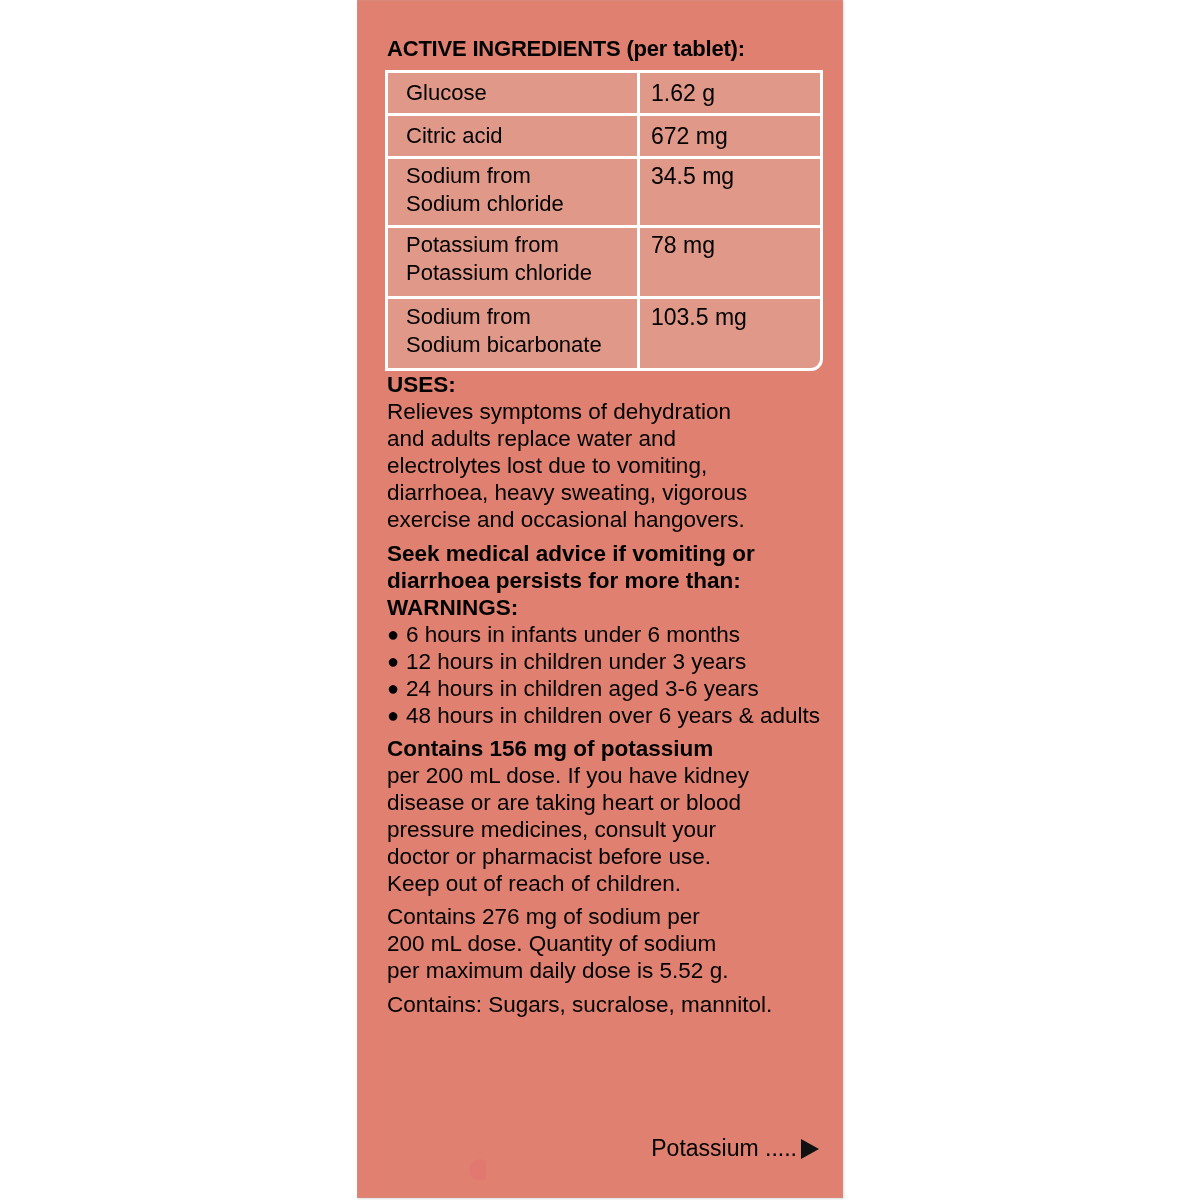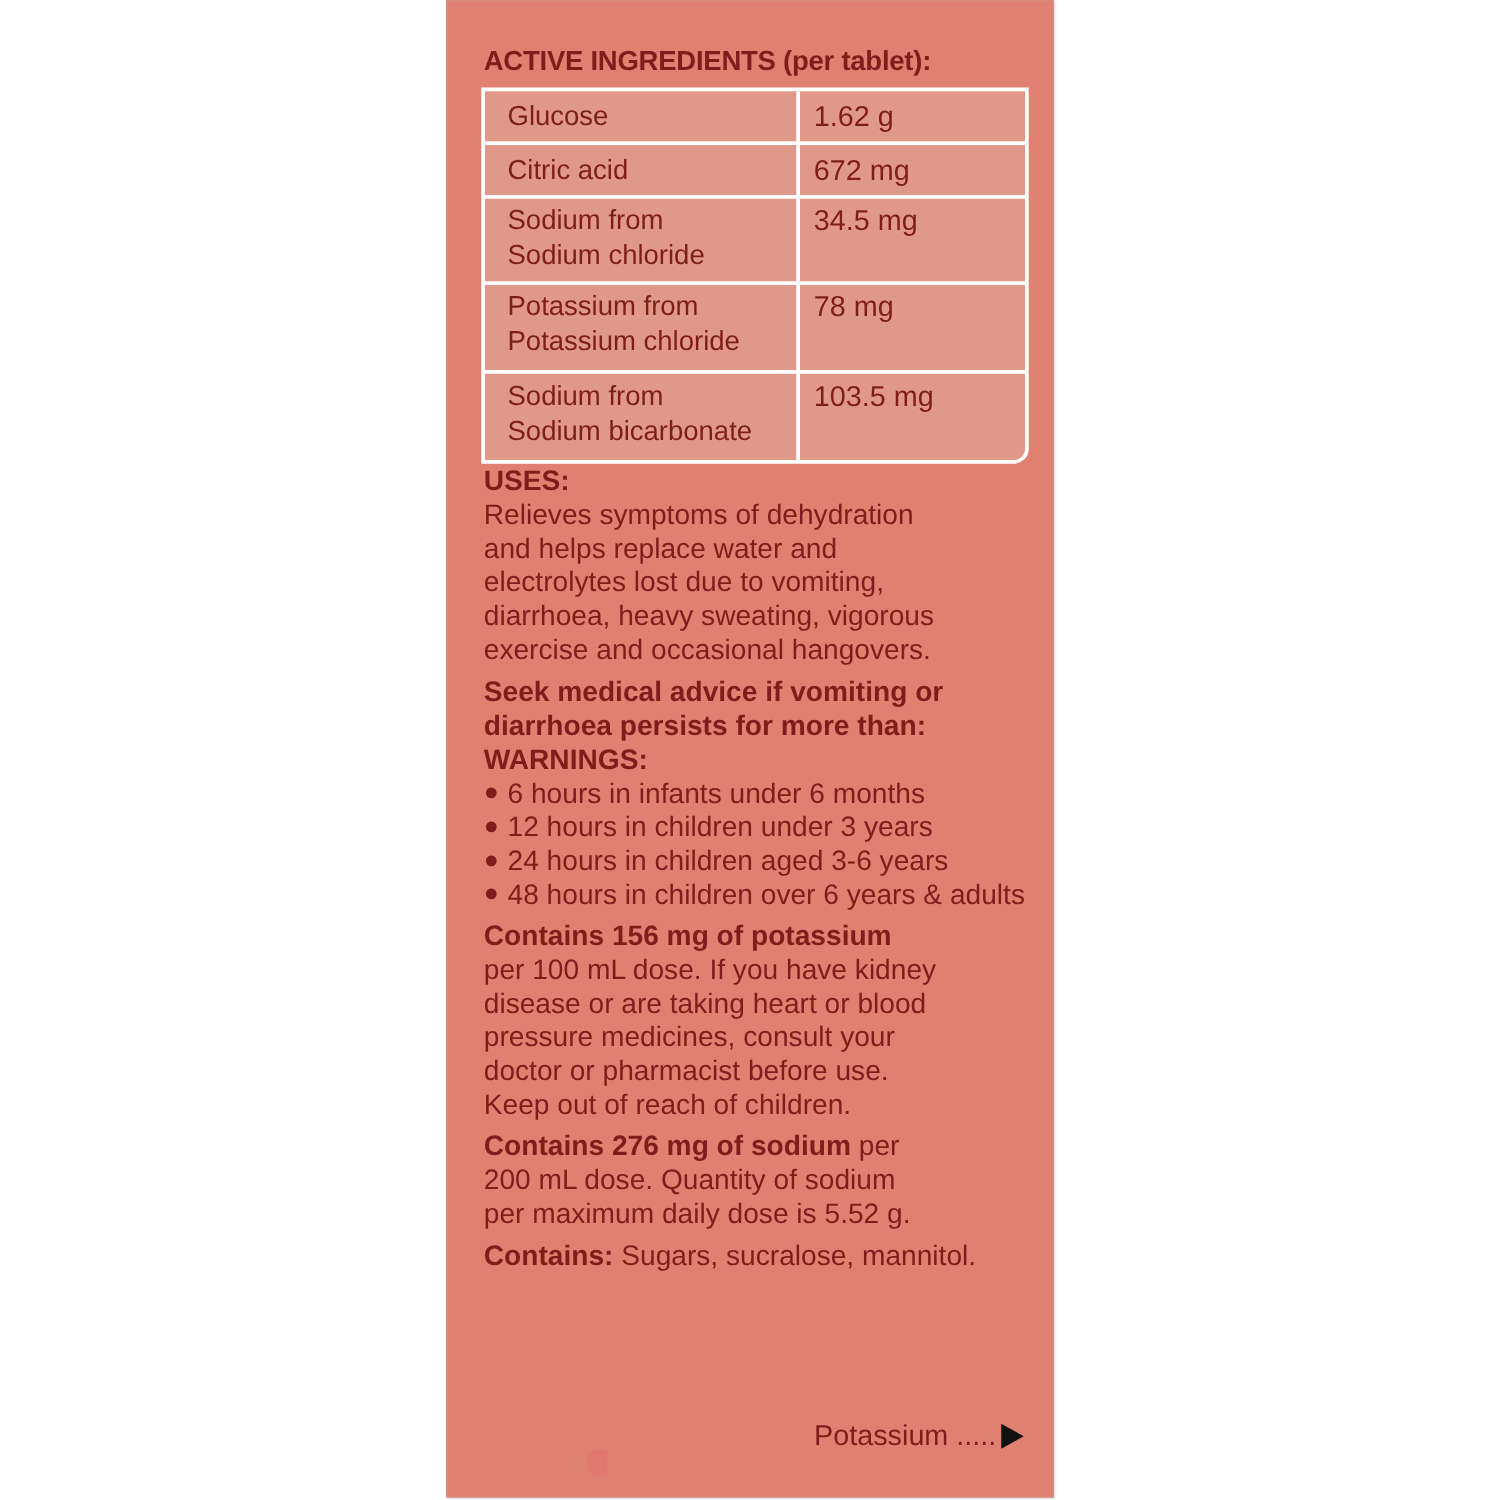--- a/index.html
+++ b/index.html
@@ -12,21 +12,21 @@
     }
     .panel {
       position: absolute;
       left: 357px;
       top: 0;
       width: 486px;
       height: 1198px;
       background: #df8070;
       box-shadow: inset 0 0 0 1px #d9897c, 1px 1px 2px rgba(0,0,0,0.15);
       font-family: "Liberation Sans", sans-serif;
-      color: #7f1d1d;
+      color: #000000;
       overflow: hidden;
     }
     
     .drops {
       position: absolute;
       inset: 0;
       pointer-events: none;
       background:
         radial-gradient(circle at 780px 470px, rgba(255,190,180,0.35) 0 10px, transparent 11px),
         radial-gradient(circle at 800px 660px, rgba(255,190,180,0.30) 0 8px, transparent 9px),
@@ -87,21 +87,21 @@
       position: absolute;
       left: 30px;
       width: 440px;
       font-size: 22.5px;
       line-height: 27px;
     }
     .h {
       font-weight: bold;
       display: block;
     }
-    .b { font-weight: bold; text-align: right; }
+    .b { font-weight: normal; text-align: right; }
     .para { display: block; white-space: pre-line; }
     .bullets {
       list-style: none;
       margin: 0;
       padding: 0;
     }
     .bullets li {
       display: flex;
       white-space: nowrap;
     }
@@ -159,21 +159,21 @@
     <div class="ing-row r4">
       <div class="ing-name">Sodium from
 Sodium bicarbonate</div>
       <div class="ing-val">103.5 mg</div>
     </div>
   </div>
 
   <div class="section" style="top:371px;">
     <span class="h">USES:</span>
     <span class="para">Relieves symptoms of dehydration
-and helps replace water and
+and adults replace water and
 electrolytes lost due to vomiting,
 diarrhoea, heavy sweating, vigorous
 exercise and occasional hangovers.</span>
   </div>
 
   <div class="section" style="top:540px;">
     <span class="h para">Seek medical advice if vomiting or
 diarrhoea persists for more than:</span>
     <span class="h">WARNINGS:</span>
     <ul class="bullets">
@@ -191,21 +191,21 @@
         </li>
       <li>
           <span class="dot">●</span>
           <span>48 hours in children over 6 years &amp; adults</span>
         </li>
     </ul>
   </div>
 
   <div class="section" style="top:735px;">
     <span class="h">Contains 156 mg of potassium</span>
-    <span class="para">per 100 mL dose. If you have kidney
+    <span class="para">per 200 mL dose. If you have kidney
 disease or are taking heart or blood
 pressure medicines, consult your
 doctor or pharmacist before use.
 Keep out of reach of children.</span>
   </div>
 
   <div class="section" style="top:903px;">
     <span class="para"><span class="b">Contains 276 mg of sodium</span><span> per
 200 mL dose. Quantity of sodium
 per maximum daily dose is 5.52 g.</span></span>

